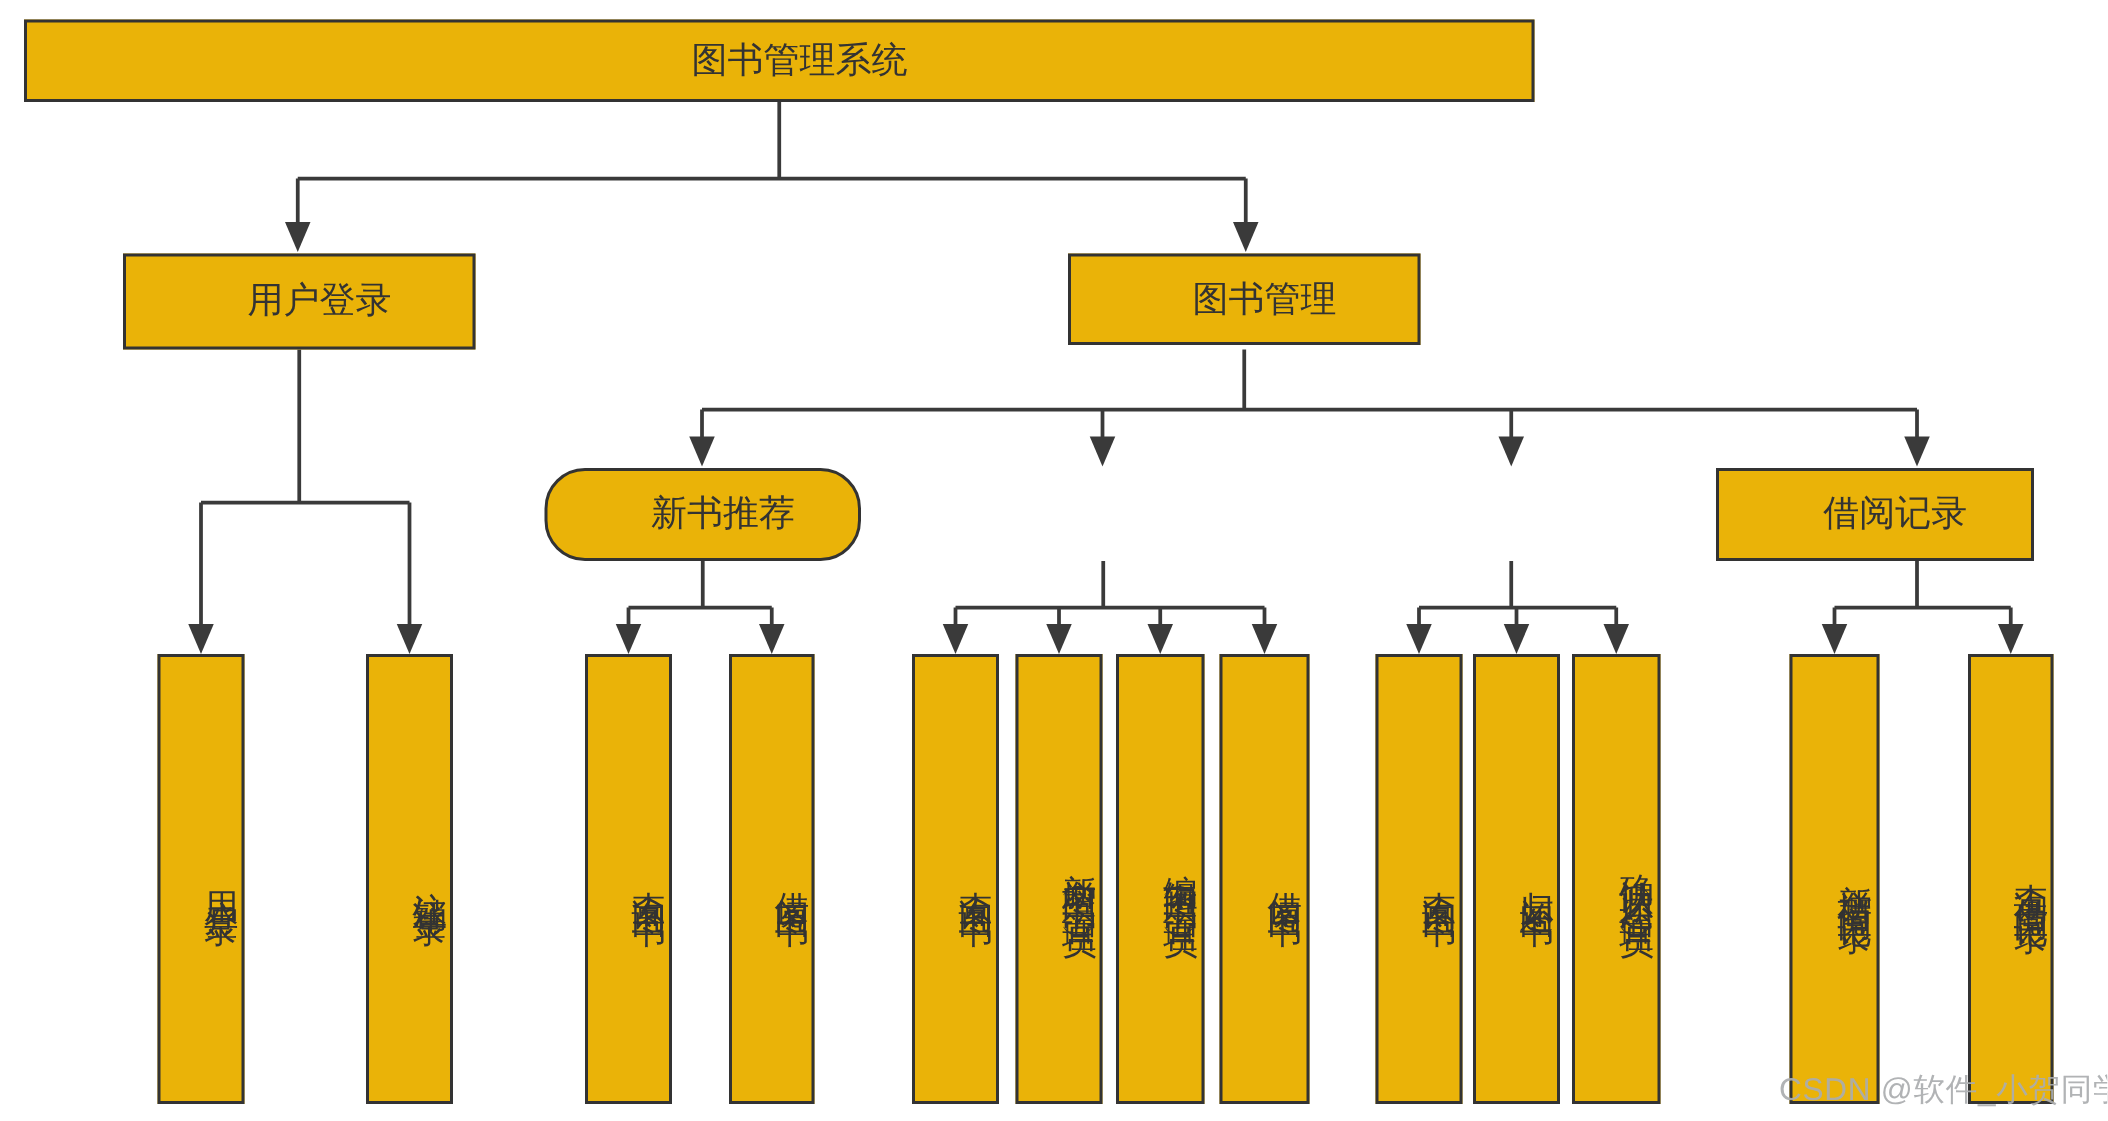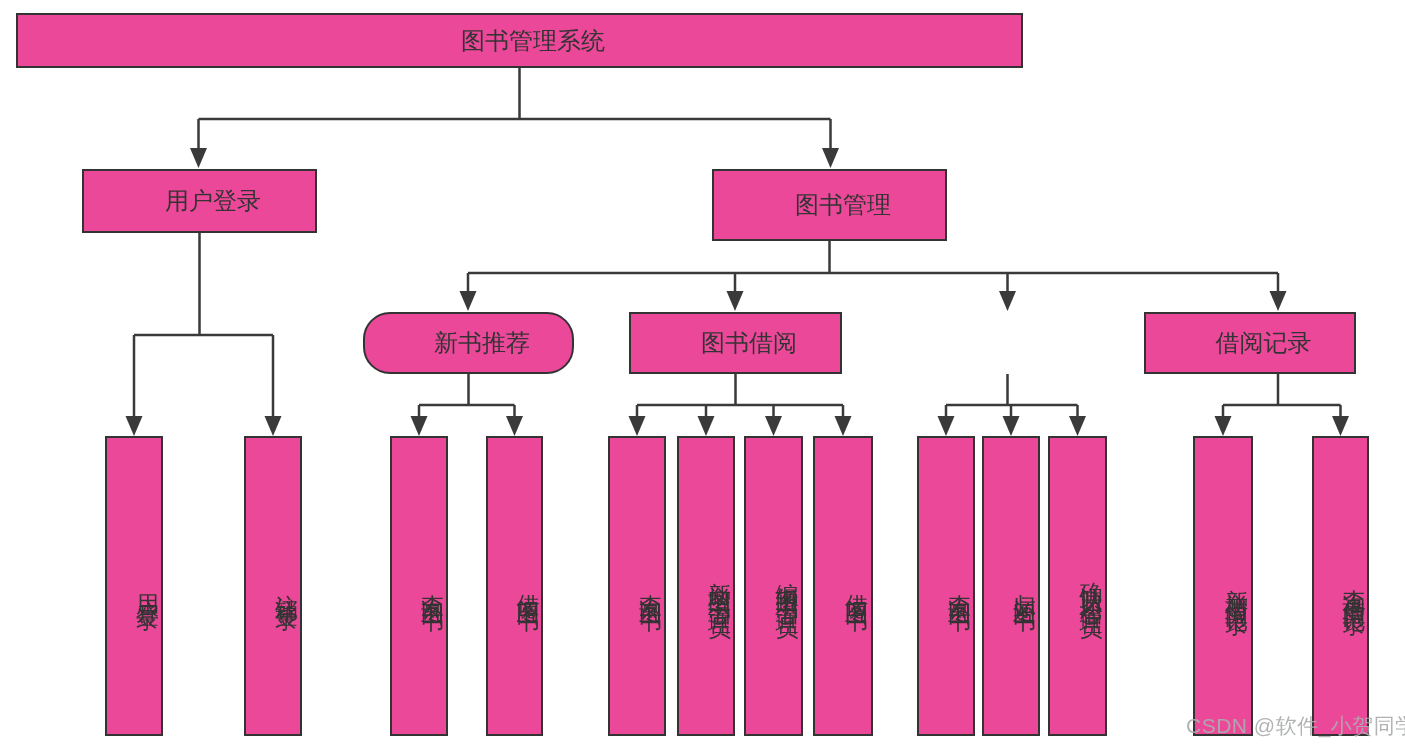--- a/index.html
+++ b/index.html
@@ -4,21 +4,21 @@
 <style>
   html,body{margin:0;padding:0;background:#ffffff;}
   .stage{
     position:relative;width:1405px;height:747px;background:#ffffff;
     font-family:"Liberation Sans","DejaVu Sans",sans-serif;color:#333333;overflow:hidden;
   }
   .wires{position:absolute;left:0;top:0;width:1405px;height:747px;}
   .wires path.ln{fill:none;stroke:#3a3a3a;stroke-width:2.5px;}
   .wires path.ah{fill:#3a3a3a;stroke:none;}
   .node{
-    position:absolute;box-sizing:border-box;border:2px solid #333333;background:#ec4899;
+    position:absolute;box-sizing:border-box;border:2px solid #333333;background:#eab308;
     display:flex;align-items:center;justify-content:center;
     font-size:24px;line-height:1;color:#333333;white-space:nowrap;padding-left:27px;
   }
   .node.v{
     writing-mode:vertical-rl;text-orientation:mixed;
     font-size:23px;letter-spacing:5px;white-space:normal;
   }
   .watermark{
     position:absolute;left:1186px;top:712px;z-index:3;
     font-size:21px;letter-spacing:0.5px;color:#abadaf;opacity:0.92;white-space:nowrap;
@@ -63,24 +63,23 @@
       <path class="ah" d="M1002.5 416 L1019.5 416 L1011 436 Z"></path>
       <path class="ah" d="M1069 416 L1086 416 L1077.5 436 Z"></path>
       <path class="ah" d="M1214.5 416 L1231.5 416 L1223 436 Z"></path>
       <path class="ah" d="M1332 416 L1349 416 L1340.5 436 Z"></path>
     </g>
   </svg>
 
   <div class="node" style="left:16px;top:13px;width:1007px;height:55px;">图书管理系统</div>
 
   <div class="node" style="left:82px;top:169px;width:235px;height:64px;">用户登录</div>
-  <div class="node" style="left:712px;top:169px;width:235px;height:72px;">图书管理</div>
+  <div class="node" style="left:712px;top:169px;width:235px;height:61px;">图书管理</div>
 
   <div class="node" style="left:363px;top:312px;width:211px;height:62px;border-radius:27px;">新书推荐</div>
-  <div class="node" style="left:629px;top:312px;width:213px;height:62px;">图书借阅</div>
   <div class="node" style="left:1144px;top:312px;width:212px;height:62px;">借阅记录</div>
 
   <div class="node v" style="left:105px;top:436px;width:58px;height:300px;">用户登录</div>
   <div class="node v" style="left:244px;top:436px;width:58px;height:300px;">注销登录</div>
 
   <div class="node v" style="left:390px;top:436px;width:58px;height:300px;">查询图书</div>
   <div class="node v" style="left:486px;top:436px;width:57px;height:300px;">借阅图书</div>
 
   <div class="node v" style="left:608px;top:436px;width:58px;height:300px;">查询图书</div>
   <div class="node v" style="left:677px;top:436px;width:58px;height:300px;">新增图书（管理员）</div>

